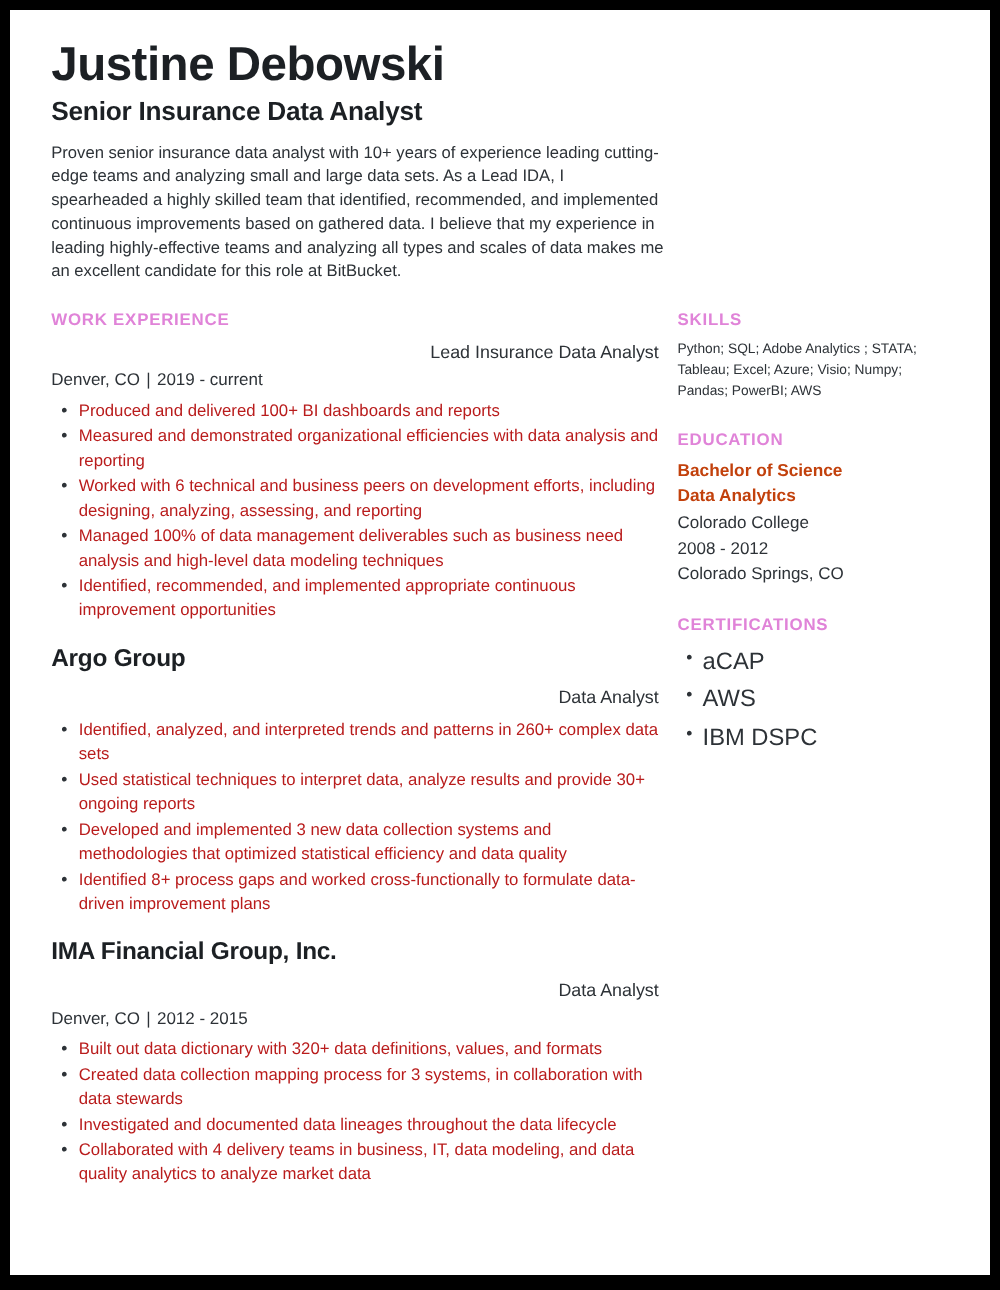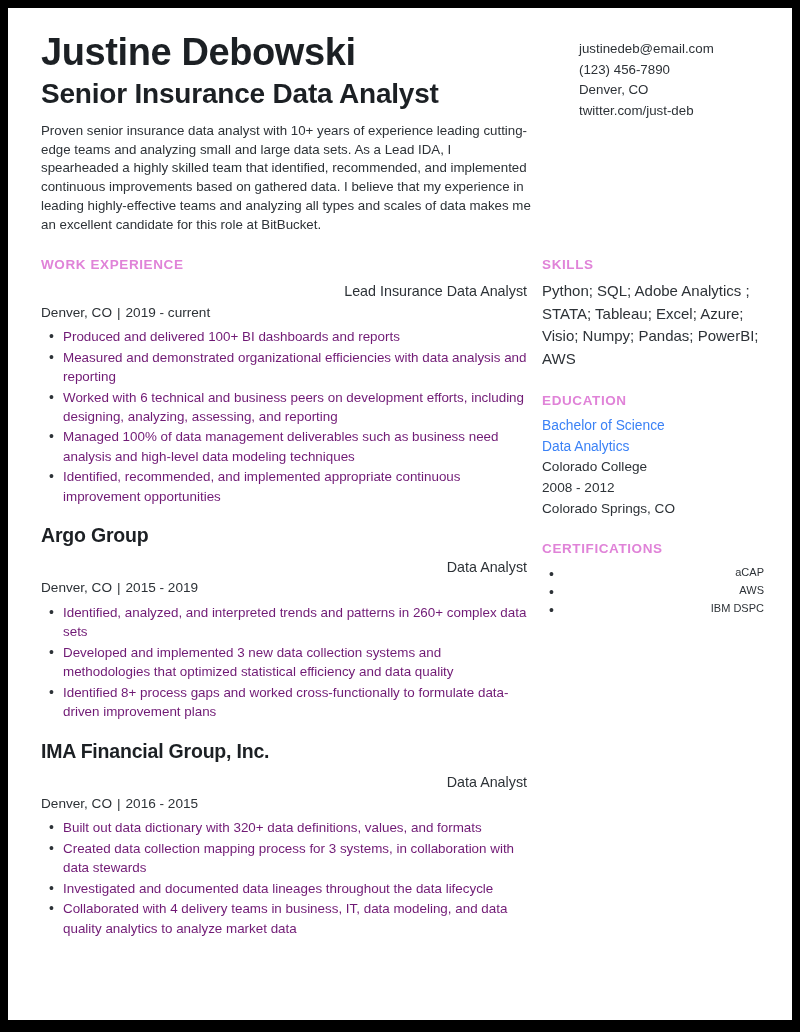--- a/index.html
+++ b/index.html
@@ -43,21 +43,21 @@
 
   .name {
     font-size: 38px;
     font-weight: bold;
     color: #1c2024;
     letter-spacing: -0.4px;
     line-height: 1.08;
   }
 
   .job-title {
-    font-size: 28px;
+    font-size: 21px;
     font-weight: bold;
     color: #1c2024;
     letter-spacing: -0.2px;
     line-height: 1.2;
     margin-top: 4px;
   }
 
   .summary {
     font-size: 13.3px;
     color: #2d3237;
@@ -126,68 +126,67 @@
 
   ul.bullets {
     list-style: none;
     margin-top: 5px;
   }
 
   ul.bullets li {
     position: relative;
     padding-left: 22px;
     font-size: 13.4px;
-    color: #701a75;
+    color: #b91c1c;
     line-height: 1.45;
     margin-bottom: 1px;
   }
 
   ul.bullets li::before {
     content: "\2022";
     position: absolute;
     left: 8px;
     top: -1px;
     font-size: 14px;
     color: #2d3237;
   }
 
   
   .side-block { margin-bottom: 22px; }
 
   .skills-text {
-    font-size: 15px;
+    font-size: 11px;
     color: #2d3237;
     line-height: 1.52;
   }
 
   .edu-degree {
     font-size: 13.8px;
-    font-weight: normal;
-    color: #3b82f6;
+    font-weight: bold;
+    color: #c2410c;
     line-height: 1.5;
   }
 
   .edu-line {
     font-size: 13.6px;
     color: #2d3237;
     line-height: 1.52;
   }
 
   ul.cert-list {
     list-style: none;
     margin-top: 2px;
   }
 
   ul.cert-list li {
     position: relative;
     padding-left: 20px;
-    font-size: 11px;
+    font-size: 19px;
     color: #2d3237;
     line-height: 1.6;
-    text-align: right;
   }
 
   ul.cert-list li::before {
     content: "\2022";
     position: absolute;
     left: 7px;
     top: -1px;
     font-size: 14px;
     color: #2d3237;
   }
@@ -198,26 +197,20 @@
 <div class="page">
  <div class="inner">
 
   <div class="header">
     <div class="header-left">
       <div class="name">Justine Debowski</div>
       <div class="job-title">Senior Insurance Data Analyst</div>
       <div class="summary">Proven senior insurance data analyst with 10+ years of experience leading cutting-edge teams and analyzing small and large data sets. As a Lead IDA, I spearheaded a highly skilled team that identified, recommended, and implemented continuous improvements based on gathered data. I believe that my experience in leading highly-effective teams and analyzing all types and scales of data makes me an excellent candidate for this role at BitBucket.</div>
     </div>
 
-    <div class="contact">
-      <div>justinedeb@email.com</div>
-      <div>(123) 456-7890</div>
-      <div>Denver, CO</div>
-      <div>twitter.com/just-deb</div>
-    </div>
   </div>
 
   <div class="columns">
 
     <div class="col-main">
       <div class="section-title">Work Experience</div>
 
       <div class="job">
         <div class="role">Lead Insurance Data Analyst</div>
         <div class="meta">
@@ -228,35 +221,33 @@
           <li>Measured and demonstrated organizational efficiencies with data analysis and reporting</li>
           <li>Worked with 6 technical and business peers on development efforts, including designing, analyzing, assessing, and reporting</li>
           <li>Managed 100% of data management deliverables such as business need analysis and high-level data modeling techniques</li>
           <li>Identified, recommended, and implemented appropriate continuous improvement opportunities</li>
         </ul>
       </div>
 
       <div class="job">
         <div class="company">Argo Group</div>
         <div class="role">Data Analyst</div>
-        <div class="meta">
-          <span>Denver, CO</span><span class="sep">|</span><span>2015 - 2019</span>
-        </div>
         <ul class="bullets">
           <li>Identified, analyzed, and interpreted trends and patterns in 260+ complex data sets</li>
+          <li>Used statistical techniques to interpret data, analyze results and provide 30+ ongoing reports</li>
           <li>Developed and implemented 3 new data collection systems and methodologies that optimized statistical efficiency and data quality</li>
           <li>Identified 8+ process gaps and worked cross-functionally to formulate data-driven improvement plans</li>
         </ul>
       </div>
 
       <div class="job">
         <div class="company">IMA Financial Group, Inc.</div>
         <div class="role">Data Analyst</div>
         <div class="meta">
-          <span>Denver, CO</span><span class="sep">|</span><span>2016 - 2015</span>
+          <span>Denver, CO</span><span class="sep">|</span><span>2012 - 2015</span>
         </div>
         <ul class="bullets">
           <li>Built out data dictionary with 320+ data definitions, values, and formats</li>
           <li>Created data collection mapping process for 3 systems, in collaboration with data stewards</li>
           <li>Investigated and documented data lineages throughout the data lifecycle</li>
           <li>Collaborated with 4 delivery teams in business, IT, data modeling, and data quality analytics to analyze market data</li>
         </ul>
       </div>
     </div>
 

